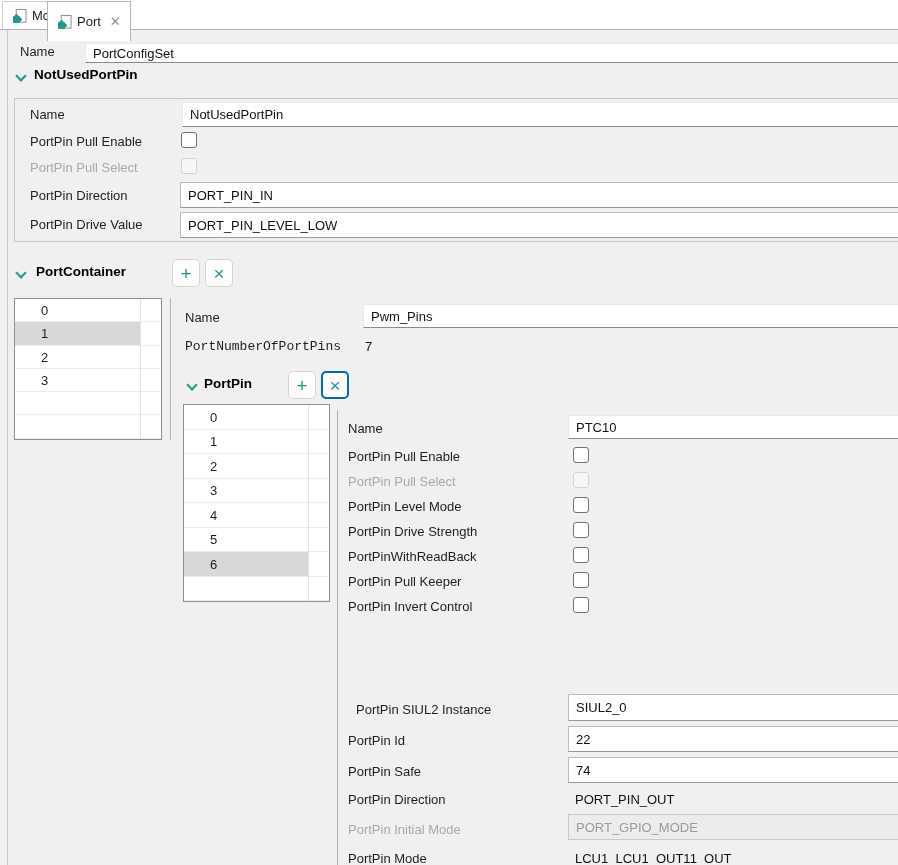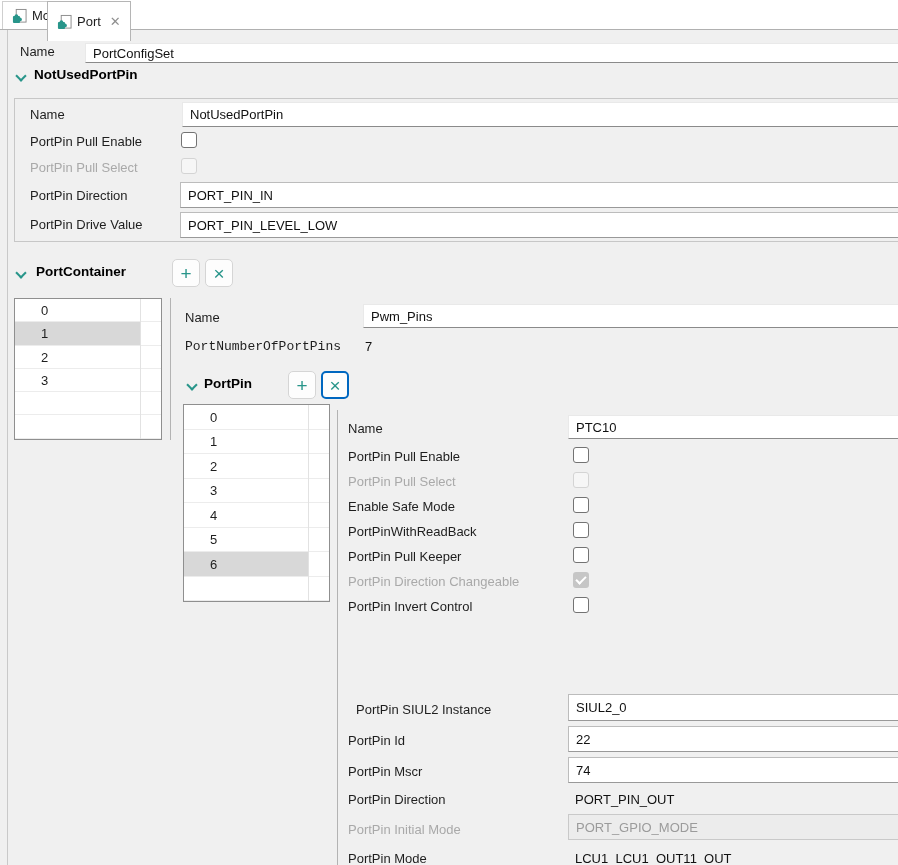--- a/index.html
+++ b/index.html
@@ -184,46 +184,46 @@
   <div class="cbrows">
       <div class="cbrow">
         <span class="rlab">PortPin Pull Enable</span>
         <span class="cb unchecked"></span>
       </div>
       <div class="cbrow">
         <span class="rlab dim">PortPin Pull Select</span>
         <span class="cb disabled"></span>
       </div>
       <div class="cbrow">
-        <span class="rlab">Enable Safe Mode</span>
+        <span class="rlab">PortPin Level Mode</span>
+        <span class="cb unchecked"></span>
+      </div>
+      <div class="cbrow">
+        <span class="rlab">PortPin Drive Strength</span>
         <span class="cb unchecked"></span>
       </div>
       <div class="cbrow">
         <span class="rlab">PortPinWithReadBack</span>
         <span class="cb unchecked"></span>
       </div>
       <div class="cbrow">
         <span class="rlab">PortPin Pull Keeper</span>
         <span class="cb unchecked"></span>
-      </div>
-      <div class="cbrow">
-        <span class="rlab dim">PortPin Direction Changeable</span>
-        <span class="cb disabled-checked"></span>
       </div>
       <div class="cbrow">
         <span class="rlab">PortPin Invert Control</span>
         <span class="cb unchecked"></span>
       </div>
     </div>
 
   <span class="lab" style="left:356px;top:702px;">PortPin SIUL2 Instance</span>
   <input class="fld fld-box" style="left: 568px; top: 694px; width: 332px; height: 27px;" readonly="" value="SIUL2_0">
   <span class="lab" style="left:348px;top:733px;">PortPin Id</span>
   <input class="fld fld-box" style="left: 568px; top: 726px; width: 332px; height: 26px;" readonly="" value="22">
-  <span class="lab" style="left:348px;top:764px;">PortPin Mscr</span>
+  <span class="lab" style="left:348px;top:764px;">PortPin Safe</span>
   <input class="fld fld-box" style="left: 568px; top: 757px; width: 332px; height: 26px;" readonly="" value="74">
   <span class="lab" style="left:348px;top:792px;">PortPin Direction</span>
   <span class="val" style="left:575px;top:792px;">PORT_PIN_OUT</span>
   <span class="lab dim" style="left:348px;top:822px;">PortPin Initial Mode</span>
   <input class="fld fld-box disabled" style="left: 568px; top: 814px; width: 332px; height: 26px;" readonly="" value="PORT_GPIO_MODE">
   <span class="lab" style="left:348px;top:851px;">PortPin Mode</span>
   <span class="val" style="left:575px;top:851px;">LCU1_LCU1_OUT11_OUT</span>
 
 </div>
 

